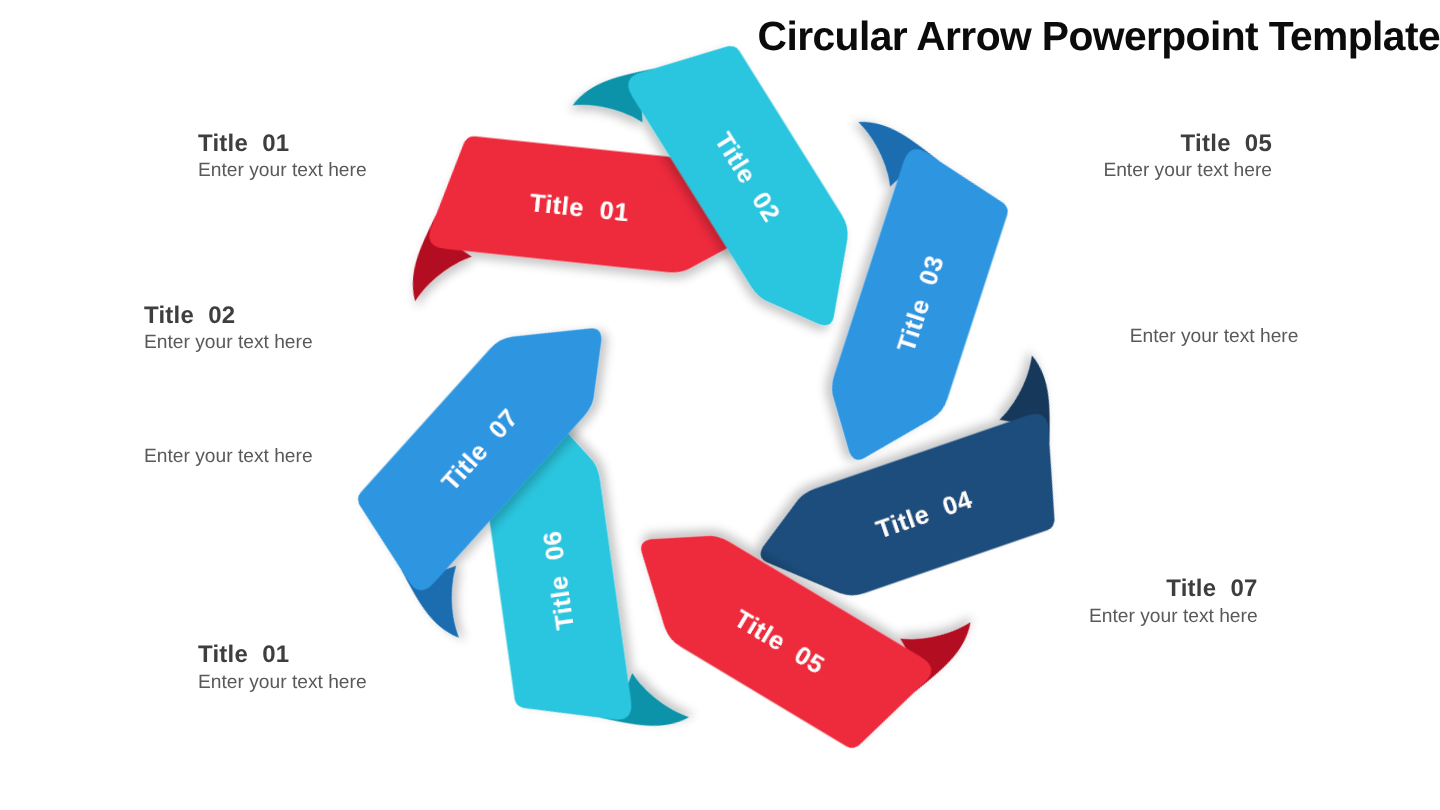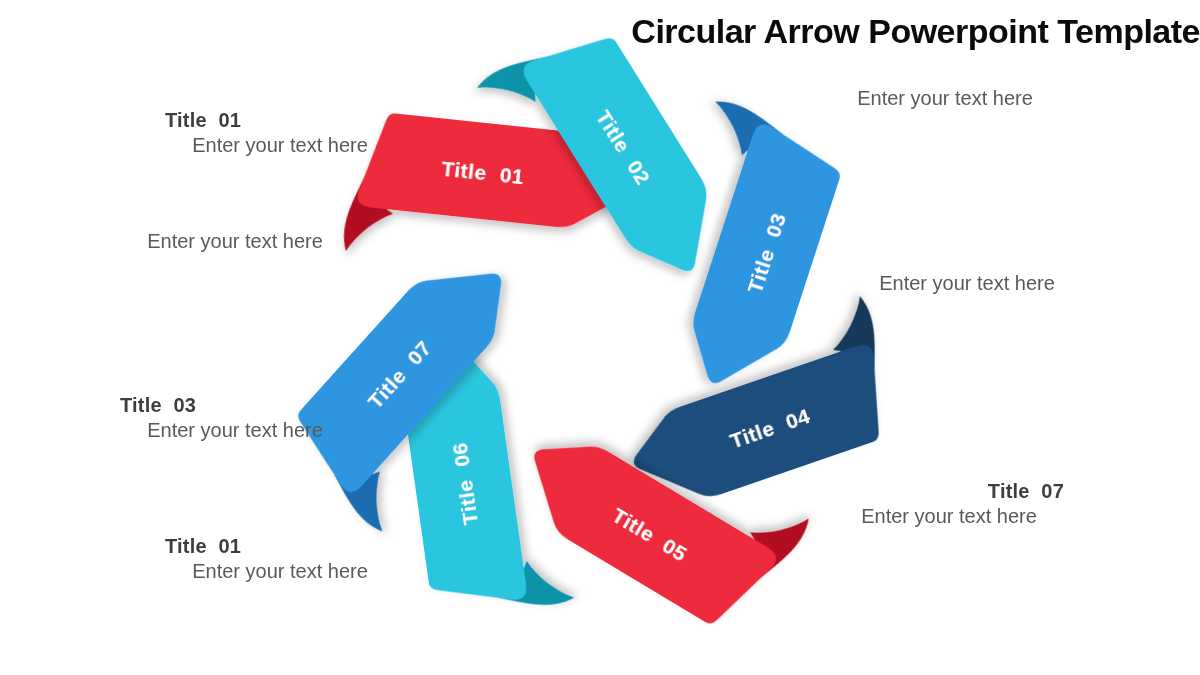--- a/index.html
+++ b/index.html
@@ -13,21 +13,21 @@
     font-size:34px;font-weight:bold;color:#0b0b0b;letter-spacing:-0.5px;
   }
   .diagram{position:absolute;top:0;left:0;}
   .arrow-text{
     font-family:"Liberation Sans",sans-serif;font-size:21px;font-weight:bold;
     fill:#ffffff;letter-spacing:0.5px;word-spacing:7px;
   }
   .side-label{position:absolute;width:230px;cursor:default;}
   .side-label.right{text-align:right;}
   .sl-title{font-size:20px;font-weight:bold;color:#3e3e3e;word-spacing:6px;letter-spacing:0.2px;margin-top:24px;}
-  .sl-sub{font-size:20px;color:#595959;margin-top:2px;text-align:center;}
+  .sl-sub{font-size:16px;color:#595959;margin-top:2px;}
 </style>
 </head>
 <body>
 
 <div class="slide">
 
   <div class="main-title">Circular Arrow Powerpoint Template</div>
 
   <svg class="diagram" width="1200" height="675" viewBox="0 0 1200 675">
     <defs>
@@ -79,35 +79,36 @@
       <use href="#abody" fill="#2D96E0"></use>
       <text class="arrow-text" x="-10" y="9" text-anchor="middle">Title 07</text>
     </g>
   </svg>
 
   <div class="side-label" style="left:165px;top:85px">
     <div class="sl-title">Title 01</div>
     <div class="sl-sub">Enter your text here</div>
   </div>
   <div class="side-label" style="left:120px;top:228px">
+    <div class="sl-title">Title 02</div>
     <div class="sl-sub">Enter your text here</div>
   </div>
   <div class="side-label" style="left:120px;top:370px">
-    <div class="sl-title">Title 03</div>
     <div class="sl-sub">Enter your text here</div>
   </div>
   <div class="side-label" style="left:165px;top:511px">
     <div class="sl-title">Title 01</div>
     <div class="sl-sub">Enter your text here</div>
   </div>
 
   <div class="side-label right" style="right:140px;top:85px">
+    <div class="sl-title">Title 05</div>
     <div class="sl-sub">Enter your text here</div>
   </div>
   <div class="side-label right" style="right:118px;top:270px">
     <div class="sl-sub">Enter your text here</div>
   </div>
-  <div class="side-label right" style="right:136px;top:456px">
+  <div class="side-label right" style="right:152px;top:456px">
     <div class="sl-title">Title 07</div>
     <div class="sl-sub">Enter your text here</div>
   </div>
 
 </div>
 
 </body></html>

